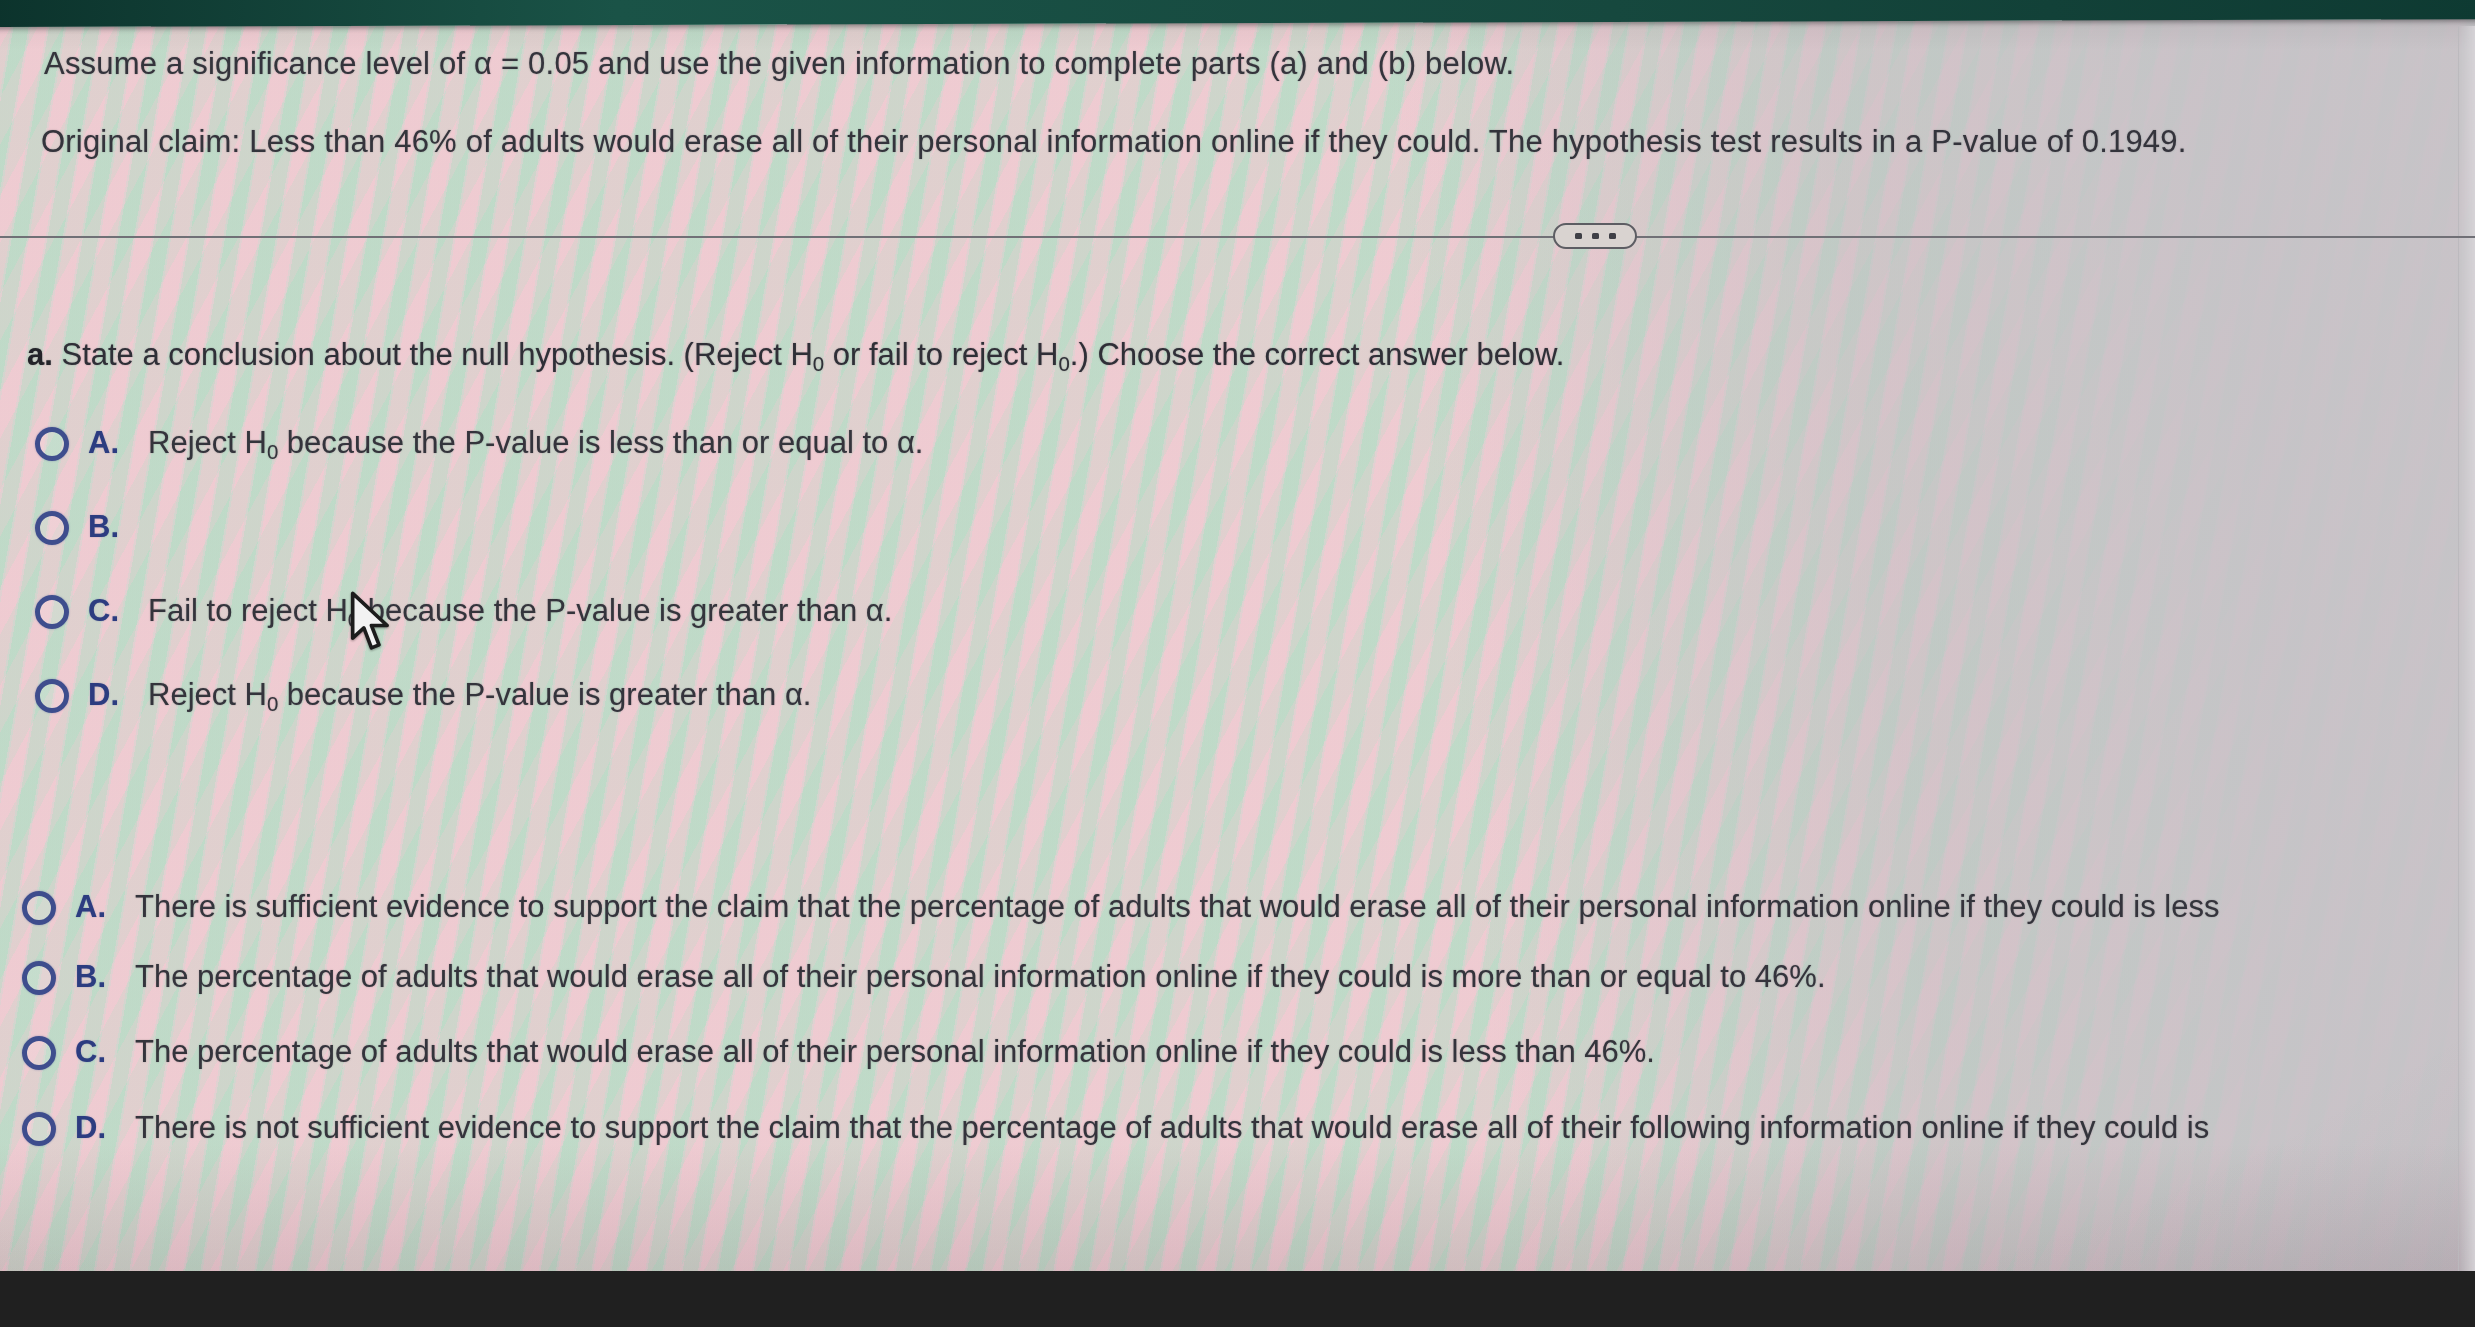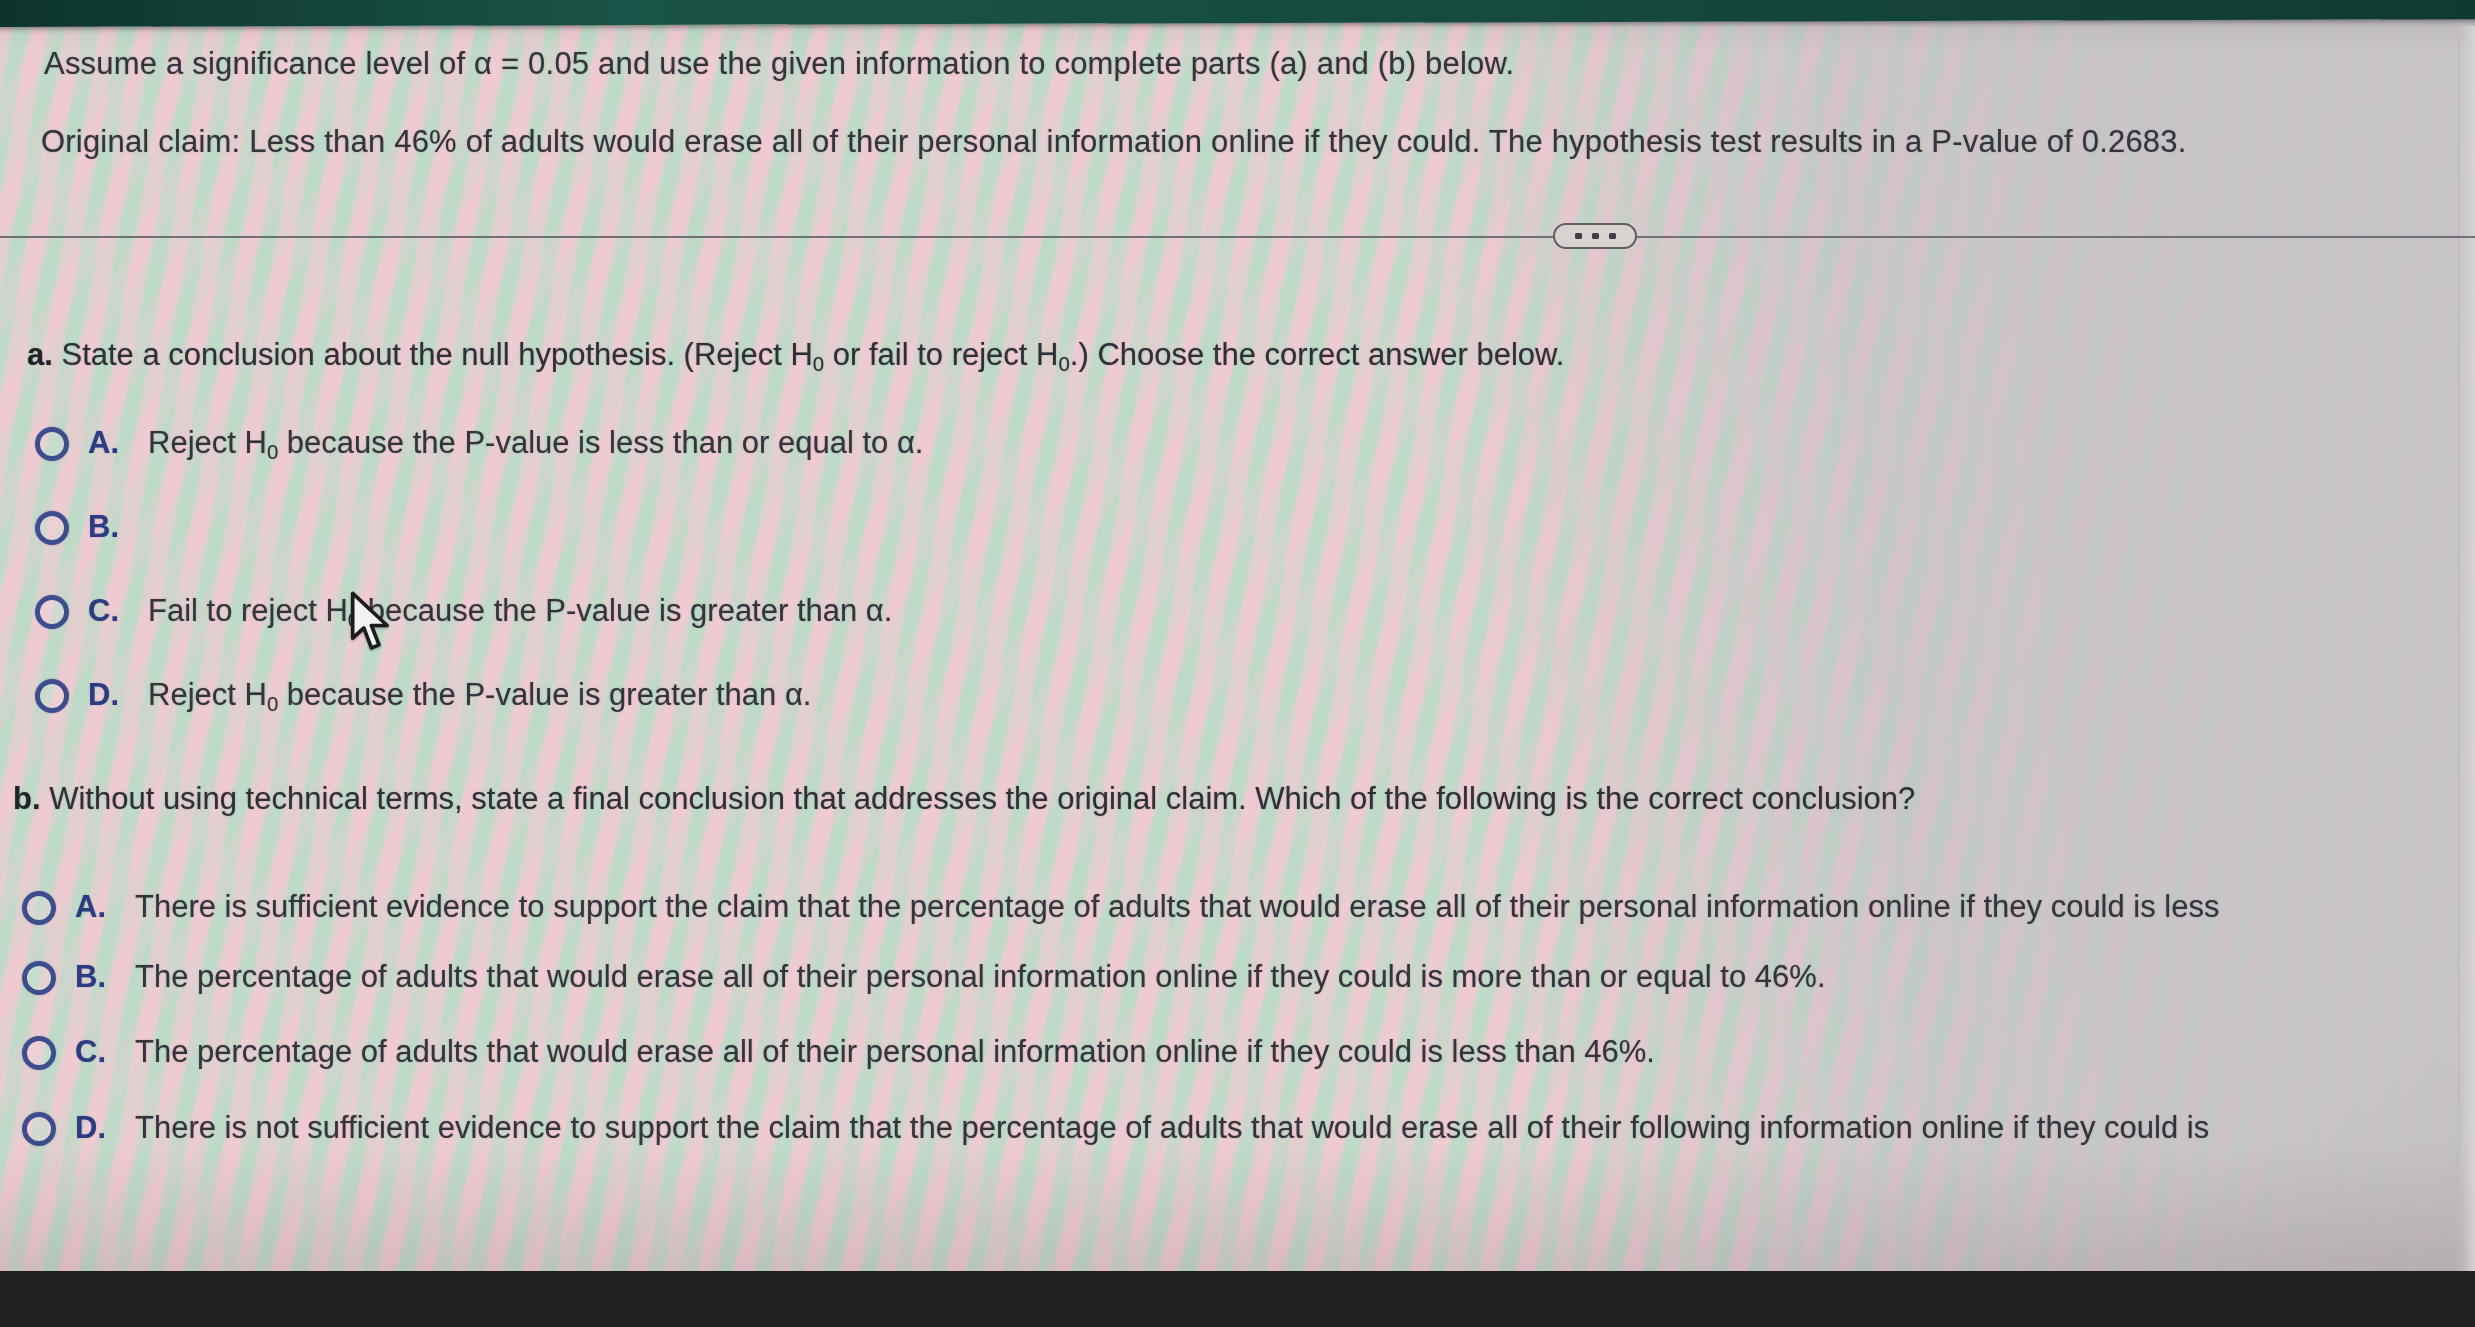--- a/index.html
+++ b/index.html
@@ -67,21 +67,21 @@
 <div id="screen">
   <div class="layer m1"></div>
   <div class="layer m2"></div>
   <div class="layer gray"></div>
   <div class="layer vig"></div>
 
   <div class="topbar"></div>
   <div class="redge"></div>
 
   <div class="txt l1">Assume a significance level of α = 0.05 and use the given information to complete parts (a) and (b) below.</div>
-  <div class="txt l2">Original claim: Less than 46% of adults would erase all of their personal information online if they could. The hypothesis test results in a P-value of 0.2683.</div>
+  <div class="txt l2">Original claim: Less than 46% of adults would erase all of their personal information online if they could. The hypothesis test results in a P-value of 0.1949.</div>
 
   <div class="divider"></div>
   <button class="pill">
     <span class="dot"></span>
     <span class="dot"></span>
     <span class="dot"></span>
   </button>
 
   <div class="prompt pa"><b>a. </b>State a conclusion about the null hypothesis. (Reject H<sub>0</sub> or fail to reject H<sub>0</sub>.) Choose the correct answer below.</div>
 
@@ -98,21 +98,20 @@
     <span class="radio"></span>
     <span class="letter">C.</span>
     <span class="otext">Fail to reject H<sub>0</sub> because the P-value is greater than α.</span>
   </div>
   <div class="opt a-opt" style="top:677px">
     <span class="radio"></span>
     <span class="letter">D.</span>
     <span class="otext">Reject H<sub>0</sub> because the P-value is greater than α.</span>
   </div>
 
-  <div class="prompt pb"><b>b. </b>Without using technical terms, state a final conclusion that addresses the original claim. Which of the following is the correct conclusion?</div>
 
   <div class="opt b-opt" style="top:889px">
     <span class="radio"></span>
     <span class="letter">A.</span>
     <span class="otext">There is sufficient evidence to support the claim that the percentage of adults that would erase all of their personal information online if they could is less</span>
   </div>
   <div class="opt b-opt" style="top:959px">
     <span class="radio"></span>
     <span class="letter">B.</span>
     <span class="otext">The percentage of adults that would erase all of their personal information online if they could is more than or equal to 46%.</span>

